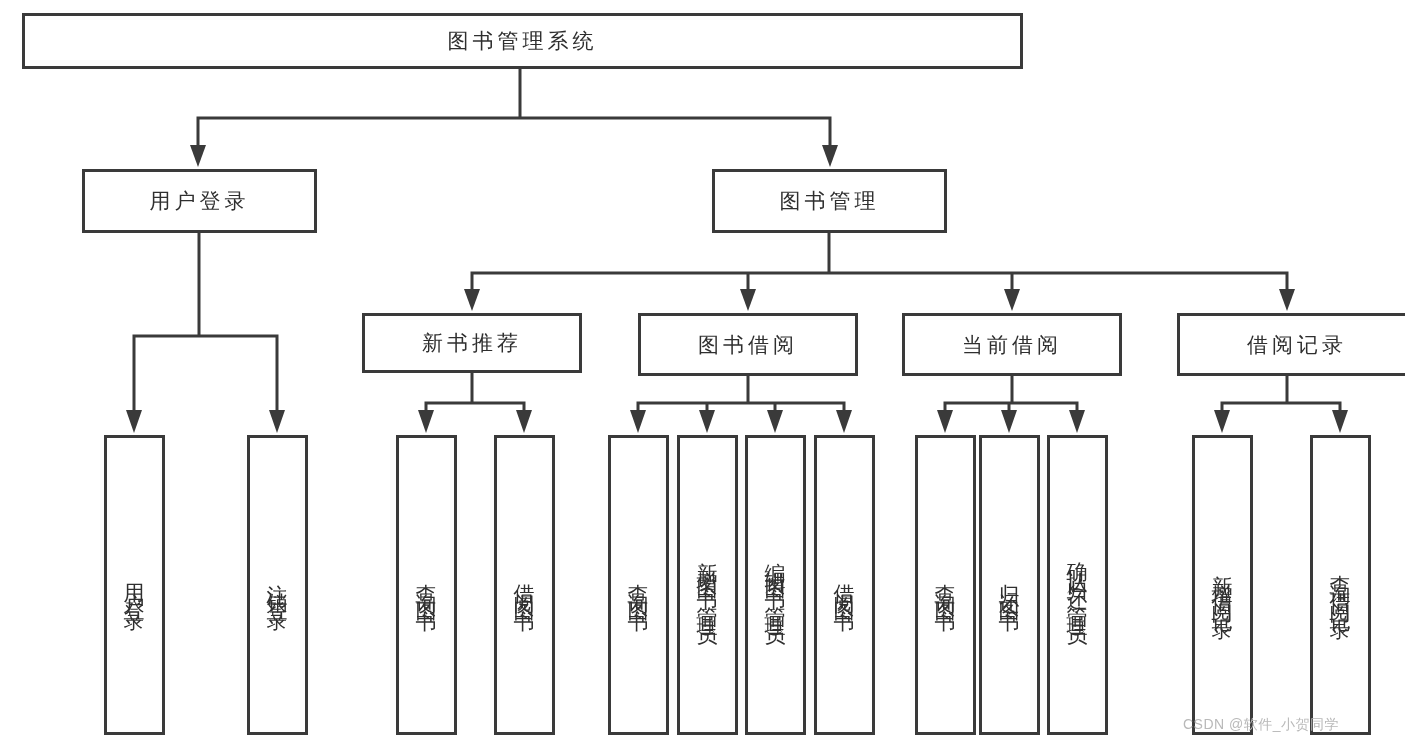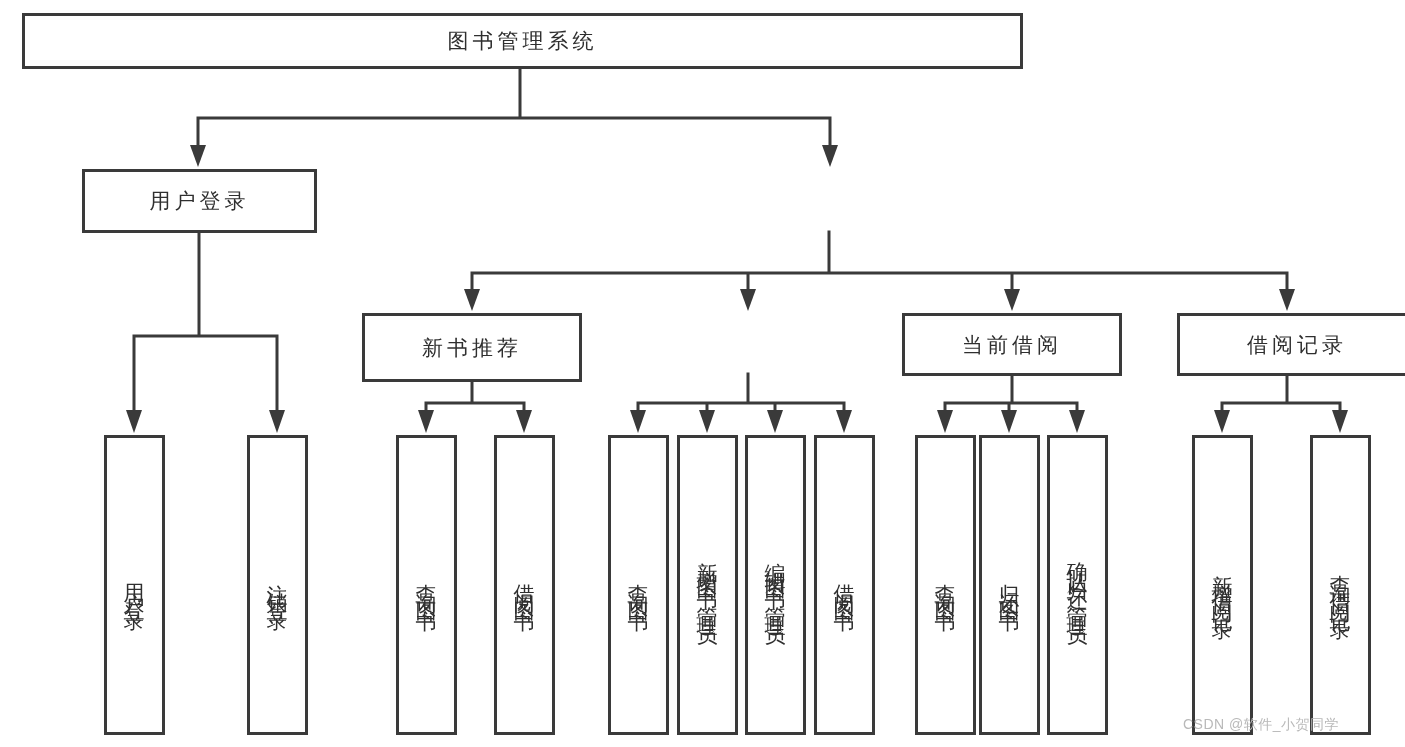--- a/index.html
+++ b/index.html
@@ -83,23 +83,29 @@
     </g>
   </svg>
 
   <div class="box" style="left:22px;top:13px;width:1001px;height:56px;">
     <span class="hlabel">图书管理系统</span>
   </div>
 
   <div class="box" style="left:82px;top:169px;width:235px;height:64px;">
     <span class="hlabel">用户登录</span>
   </div>
+  <div class="box" style="left:712px;top:169px;width:235px;height:64px;">
+    <span class="hlabel">图书管理</span>
+  </div>
 
-  <div class="box" style="left:362px;top:313px;width:220px;height:69px;">
+  <div class="box" style="left:362px;top:313px;width:220px;height:60px;">
     <span class="hlabel">新书推荐</span>
+  </div>
+  <div class="box" style="left:638px;top:313px;width:220px;height:63px;">
+    <span class="hlabel">图书借阅</span>
   </div>
   <div class="box" style="left:902px;top:313px;width:220px;height:63px;">
     <span class="hlabel">当前借阅</span>
   </div>
   <div class="box" style="left:1177px;top:313px;width:240px;height:63px;">
     <span class="hlabel">借阅记录</span>
   </div>
 
   <div class="box" style="left:104px;top:435px;width:61px;height:300px;">
     <span class="vlabel">用户登录</span>

